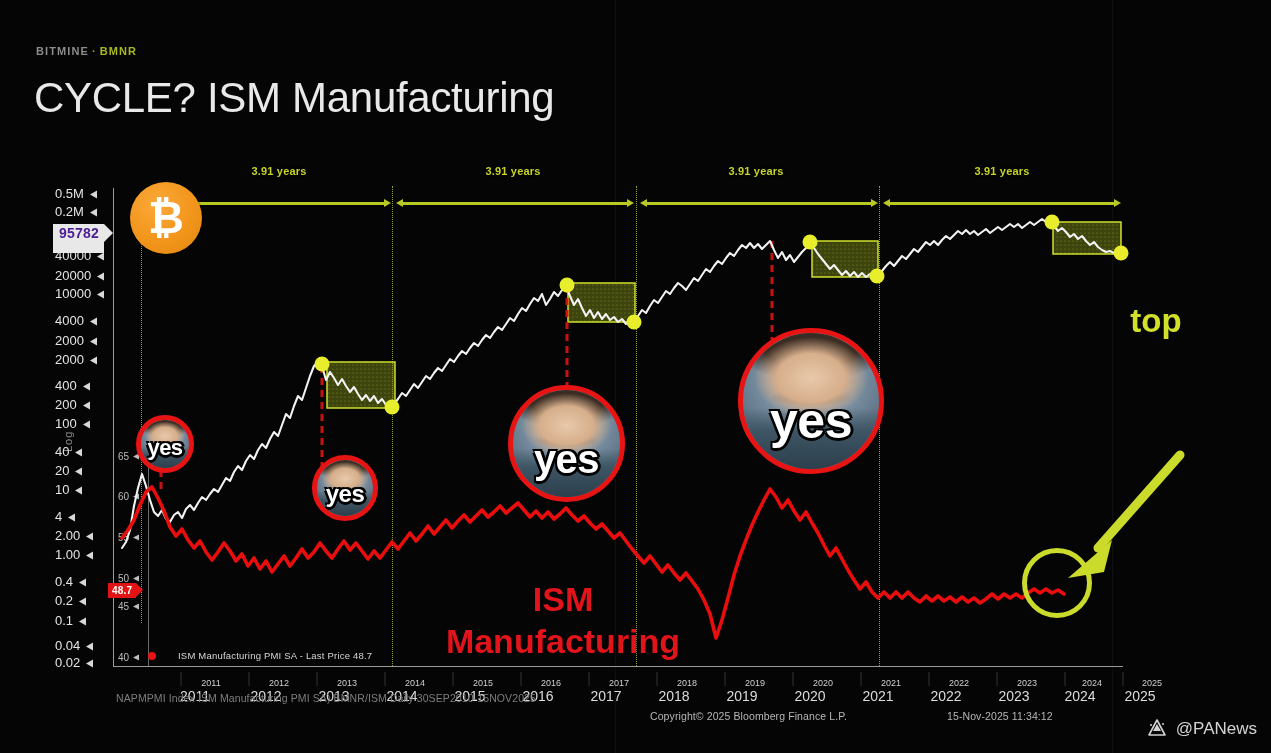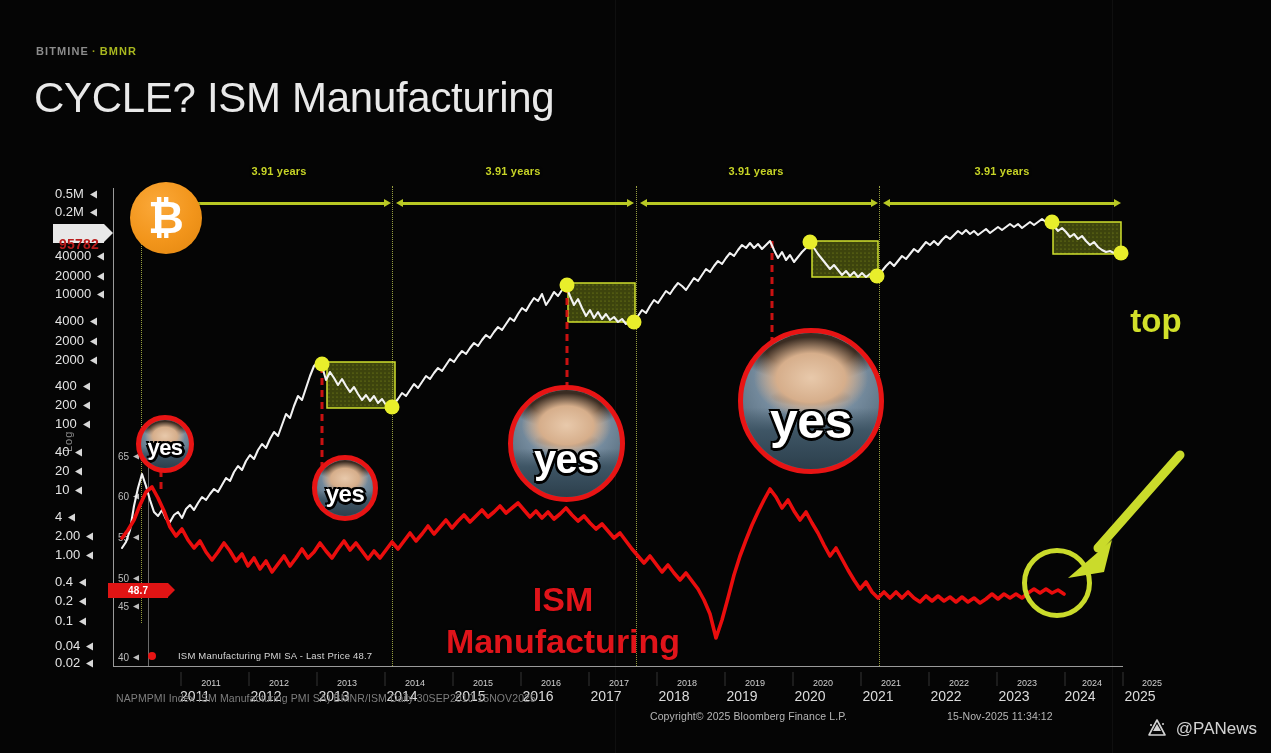--- a/index.html
+++ b/index.html
@@ -64,23 +64,23 @@
     font-family: "Liberation Sans", sans-serif;
   }
   .ytick .t { display:inline-block; text-align:right; }
   .ytick .m { display:inline-block; width:9px; height:0;
               border-top:4px solid transparent; border-bottom:4px solid transparent;
               border-right:7px solid #d8d8d8; vertical-align:middle; margin-left:4px;}
   #yaxis-line { position:absolute; width:1px; background:#9a9a9a; }
 
   
   #price-tag {
-    position: absolute; height: 19px; line-height: 19px;
-    background: #e8e8e8; color: #b91c1c;
-    font-size: 14px; font-weight: 700; padding: 11px 5px 0 6px;
+    position: absolute; height: 29px; line-height: 19px;
+    background: #e8e8e8; color: #4c1d95;
+    font-size: 14px; font-weight: 700; padding: 0 5px 0 6px;
     letter-spacing: .2px;
   }
   #price-tag::after {
     content: ""; position: absolute; right: -9px; top: 0;
     border-top: 9.5px solid transparent; border-bottom: 9.5px solid transparent;
     border-left: 9px solid #e8e8e8;
   }
 
   
   .y2tick {
@@ -88,21 +88,21 @@
     font-size: 10px; color: #bdbdbd; white-space: nowrap;
   }
   .y2tick .m { display:inline-block; width:7px; height:0;
               border-top:3px solid transparent; border-bottom:3px solid transparent;
               border-right:6px solid #bdbdbd; vertical-align:middle; margin-left:3px;}
   #y2axis-line { position:absolute; width:1px; background:#6b6b6b; }
 
   #ism-tag {
     position:absolute; height:15px; line-height:15px;
     background:#e01414; color:#fff; font-size:10px; font-weight:700;
-    padding:0 20px; letter-spacing:.2px;
+    padding:0 4px; letter-spacing:.2px;
   }
   #ism-tag::after{
     content:""; position:absolute; right:-7px; top:0;
     border-top:7.5px solid transparent; border-bottom:7.5px solid transparent;
     border-left:7px solid #e01414;
   }
 
   #log-label {
     position:absolute; font-size:11px; color:#8e8e8e;
     transform: rotate(-90deg); transform-origin: left top;

